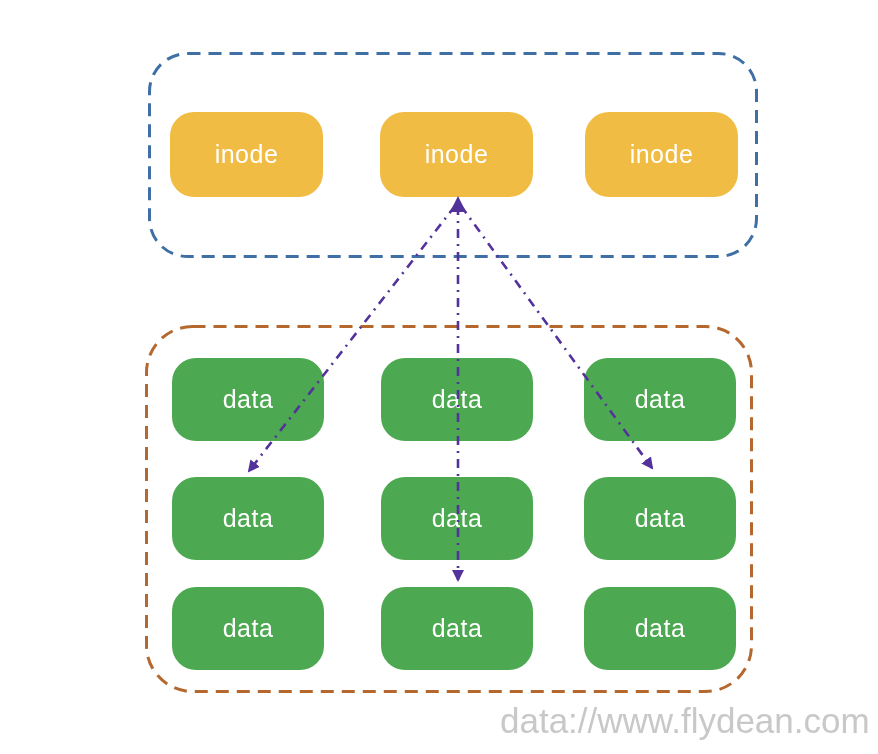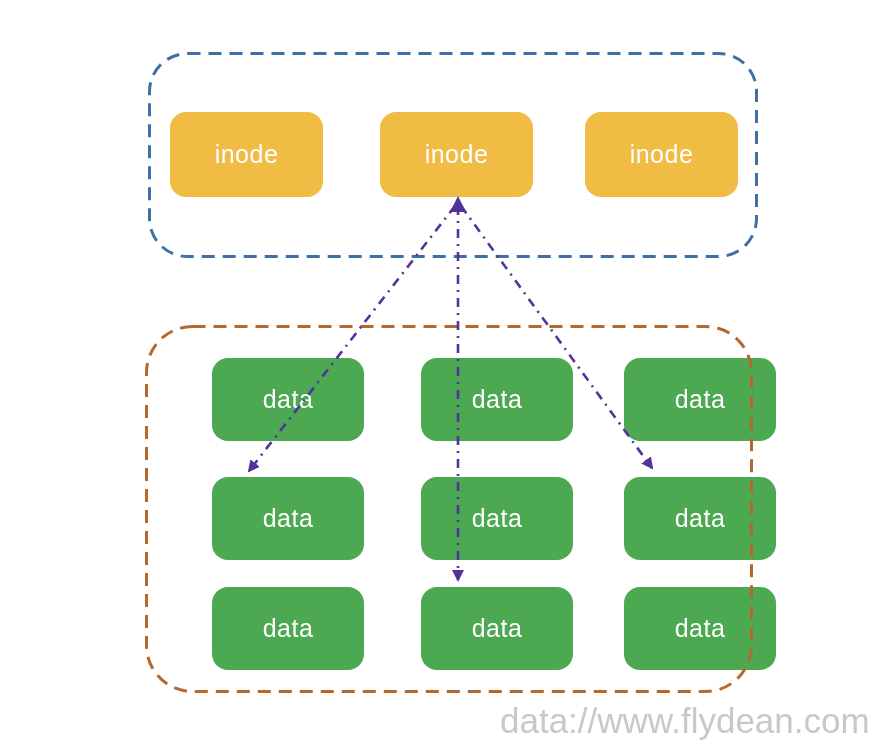--- a/index.html
+++ b/index.html
@@ -9,27 +9,27 @@
     height: 754px;
     background: #ffffff;
     overflow: hidden;
     font-family: "Liberation Sans", sans-serif;
   }
   .node {
     position: absolute;
     display: flex;
     align-items: center;
     justify-content: center;
-    border-radius: 16px;
+    border-radius: 24px;
     font-size: 25px;
     letter-spacing: 0.5px;
     color: #ffffff;
   }
   .inode-box { width: 153px; height: 85px; background: #F1BC43; }
-  .data-box  { width: 152px; height: 83px; background: #4CA851; margin-left: 40px; }
+  .data-box  { width: 152px; height: 83px; background: #4CA851; }
   .svg-layer {
     position: absolute;
     left: 0; top: 0;
     width: 878px; height: 754px;
     pointer-events: none;
   }
   .wm-url {
     position: absolute;
     left: 500px; top: 701px;
     font-size: 35px;

